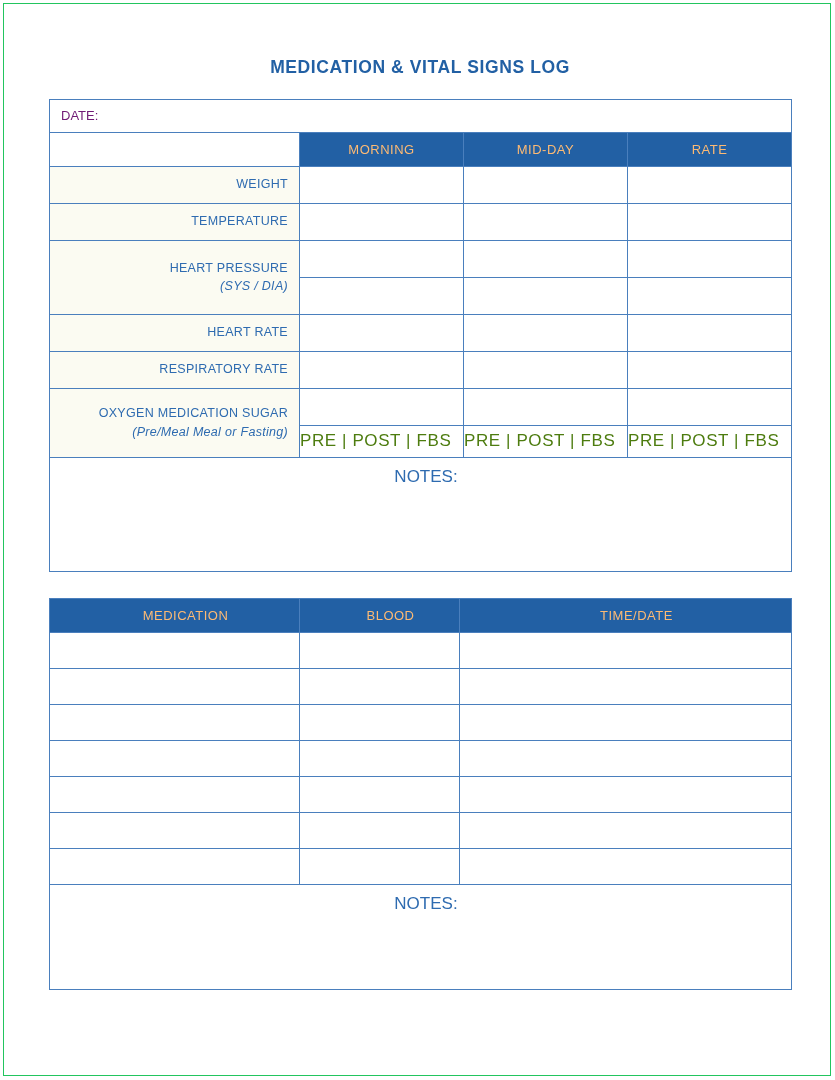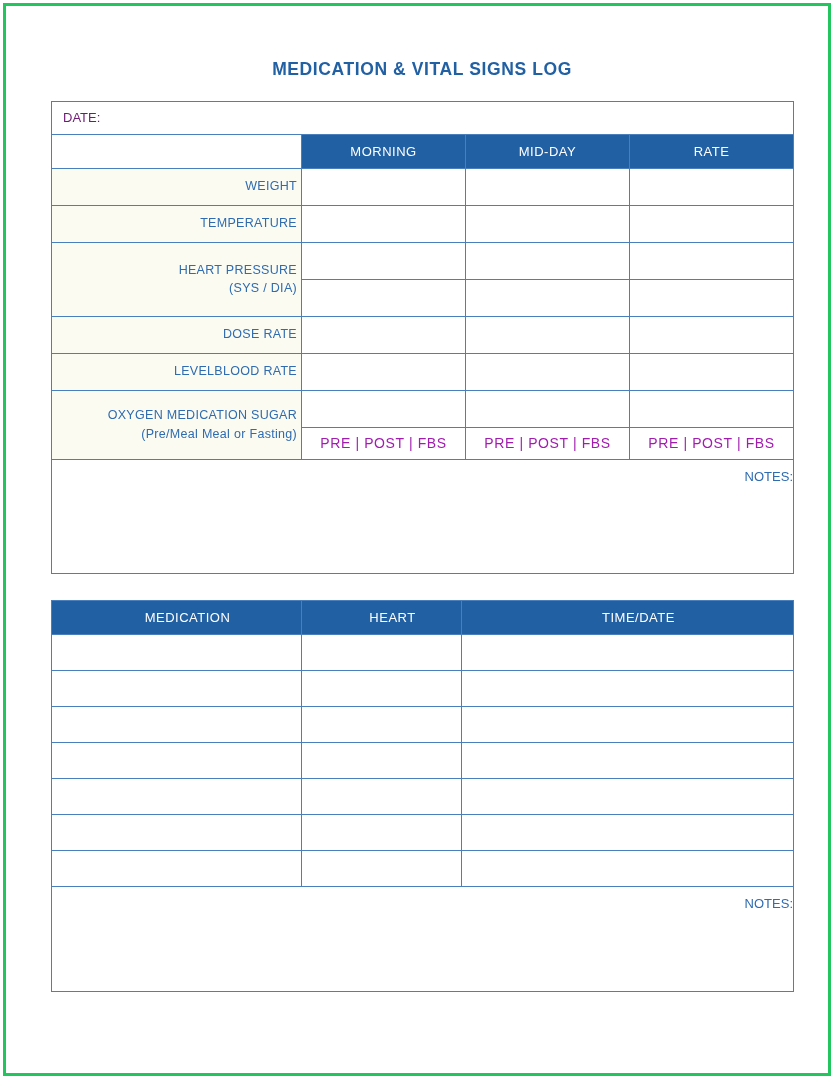--- a/index.html
+++ b/index.html
@@ -13,21 +13,21 @@
     font-family: "Liberation Sans", sans-serif;
     position: relative;
     overflow: hidden;
   }
   .page {
     position: absolute;
     left: 3px;
     top: 3px;
     width: 828px;
     height: 1073px;
-    border: 3px solid #22c55e;
+    border: 1px solid #22c55e;
     background: #ffffff;
     box-sizing: border-box;
   }
   .sheet {
     position: absolute;
     left: 45px;
     top: 0;
     width: 742px;
   }
 
@@ -62,60 +62,60 @@
   .date-cell {
     height: 32px;
     color: #701a75;
     font-size: 13px;
     text-align: left;
     padding-left: 11px;
     background: #ffffff;
   }
   .hdr {
     background: #2260a4;
-    color: #ffffff;
+    color: #fdba74;
     height: 33px;
     text-align: center;
     font-size: 13px;
     letter-spacing: 0.5px;
   }
   .hdr-blank {
     background: #ffffff;
     height: 33px;
   }
   .lbl {
     background: #fbfbf2;
     color: #2e6bb0;
     font-size: 12.5px;
     text-align: right;
-    padding-right: 4px;
+    padding-right: 11px;
     line-height: 1.45;
     letter-spacing: 0.3px;
     margin-top: 48px;
   }
   .lbl .sub {
     display: block;
+    font-style: italic;
   }
   .inp {
     background: #ffffff;
     height: 36px;
   }
   .prepost {
     background: #ffffff;
     height: 31px;
+    color: #4d7c0f;
+    font-size: 17px;
+    letter-spacing: 0.6px;
+  }
+  .notes-cell {
+    background: #ffffff;
+    color: #2e6bb0;
+    font-size: 17px;
     text-align: center;
-    color: #a21caf;
-    font-size: 14px;
-    letter-spacing: 0.6px;
-  }
-  .notes-cell {
-    background: #ffffff;
-    color: #2e6bb0;
-    font-size: 13px;
-    text-align: right;
     vertical-align: top;
     padding: 9px 0 0 11px;
   }
   .notes-1 { height: 104px; }
   .notes-2 { height: 95px; }
 
   
   .meds {
     margin-top: 26px;
   }
@@ -178,28 +178,28 @@
           <td class="inp"></td>
           <td class="inp"></td>
         </tr>
         <tr>
           <td class="inp"></td>
           <td class="inp"></td>
           <td class="inp"></td>
         </tr>
 
         <tr>
-          <td class="lbl">DOSE RATE</td>
-          <td class="inp"></td>
-          <td class="inp"></td>
-          <td class="inp"></td>
-        </tr>
-
-        <tr>
-          <td class="lbl">LEVELBLOOD RATE</td>
+          <td class="lbl">HEART RATE</td>
+          <td class="inp"></td>
+          <td class="inp"></td>
+          <td class="inp"></td>
+        </tr>
+
+        <tr>
+          <td class="lbl">RESPIRATORY RATE</td>
           <td class="inp"></td>
           <td class="inp"></td>
           <td class="inp"></td>
         </tr>
 
         <tr>
           <td class="lbl" rowspan="2">
             <span>OXYGEN MEDICATION SUGAR</span>
             <span class="sub">(Pre/Meal Meal or Fasting)</span>
           </td>
@@ -221,21 +221,21 @@
 
     <table class="meds">
       <colgroup>
         <col style="width:250px">
         <col style="width:160px">
         <col style="width:332px">
       </colgroup>
       <tbody>
         <tr>
           <td class="hdr">MEDICATION</td>
-          <td class="hdr">HEART</td>
+          <td class="hdr">BLOOD</td>
           <td class="hdr">TIME/DATE</td>
         </tr>
 
         <tr>
           <td class="med-row"></td>
           <td class="med-row"></td>
           <td class="med-row"></td>
         </tr>
         <tr>
           <td class="med-row"></td>

